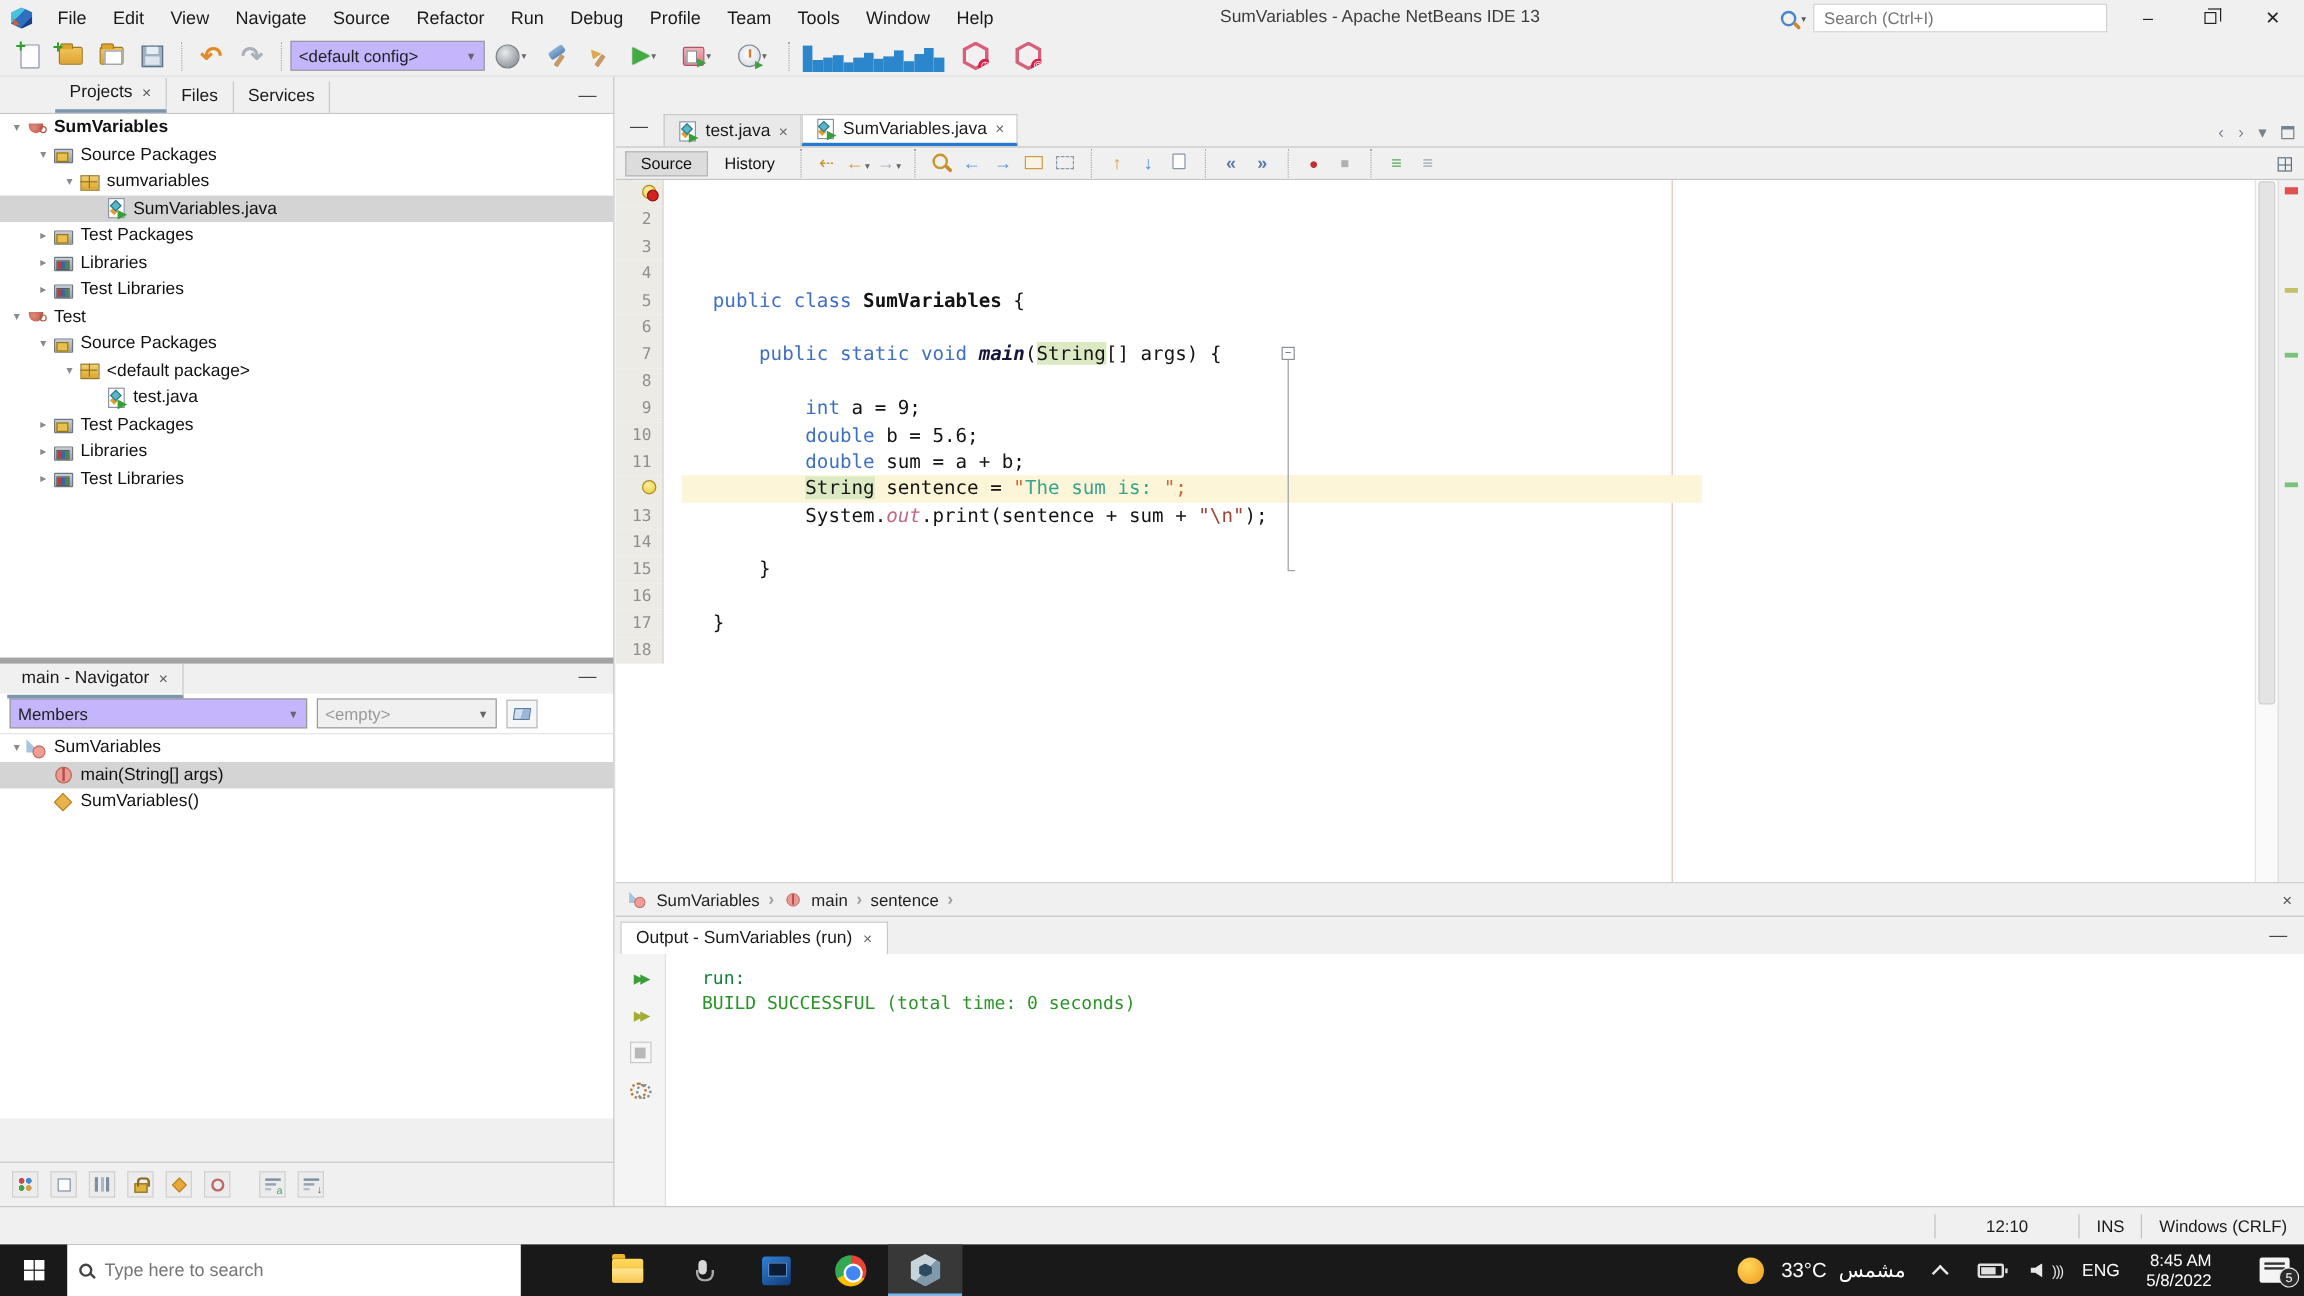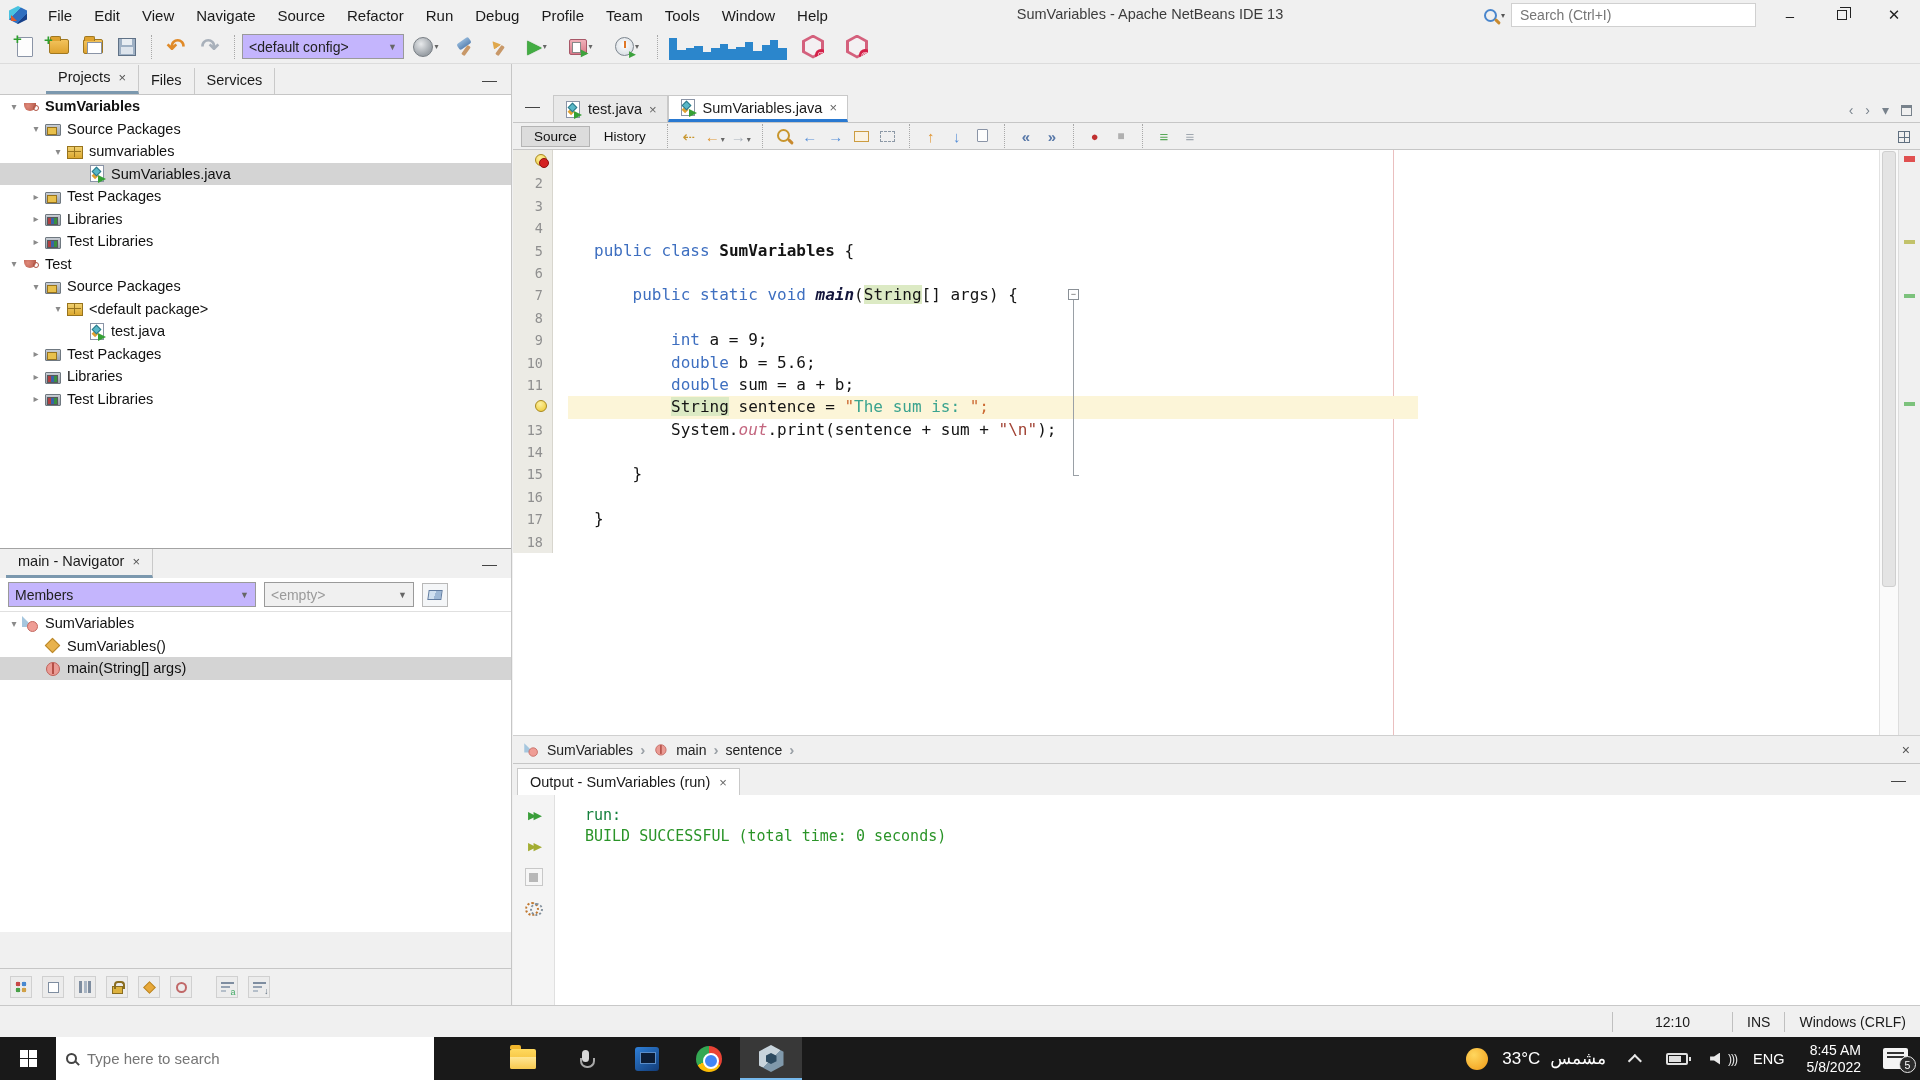--- a/index.html
+++ b/index.html
@@ -90,21 +90,21 @@
 .ic-libfolder::before { content:""; position:absolute; left:1px; top:4px; width:14px; height:10px; background:linear-gradient(#c8cdd4,#9aa2ac); border:1px solid #6f7880; border-radius:1px; }
 .ic-libfolder::after { content:""; position:absolute; left:3px; top:7px; width:9px; height:6px; background:linear-gradient(90deg,#b04040 0 3px,#3a62a8 3px 6px,#3a9040 6px); border:1px solid #55585c; }
 
 .ic-class::before { content:""; position:absolute; left:0; top:1px; width:0; height:0; border-bottom:11px solid #a5c6de; border-right:11px solid transparent; }
 .ic-class::after { content:""; position:absolute; right:1px; bottom:0px; width:9px; height:9px; border-radius:50%; background:#ef9d95; border:1px solid #c46a62; }
 .ic-ctor::before { content:""; position:absolute; left:3px; top:3px; width:9px; height:9px; background:linear-gradient(135deg,#f4d070,#dg9c30); background-color:#e8b24c; border:1px solid #b9872a; transform:rotate(45deg); }
 .ic-method::before { content:""; position:absolute; left:2px; top:2px; width:12px; height:12px; border-radius:50%; background:#ea9b94; border:1px solid #c06058; }
 .ic-method::after { content:""; position:absolute; left:7.5px; top:3px; width:2px; height:11px; background:#b44f46; }
 
 
-.nav-tabs { height:30px; display:flex; align-items:flex-start; padding-left:6px; border-top:1px solid #a3a3a3; position:relative; }
+.nav-tabs { height:30px; display:flex; align-items:flex-start; padding-left:6px; border-top:5px solid #a3a3a3; position:relative; }
 .nav-filter-row { height:34px; background:#fff; display:flex; align-items:center; gap:8px; padding:0 8px; border-bottom:1px solid #e0e0e0; }
 #nav-tree { height:320px; }
 .nav-white { background:#fff; height:322px; }
 .book-btn { width:26px; height:24px; border:1px solid #b8b8b8; background:#f4f6f8; display:flex; align-items:center; justify-content:center; }
 .book { width:14px; height:10px; background:linear-gradient(100deg,#cfe0f0 0 48%,#9db8d6 48%); border:1px solid #5f7ba0; transform:skewX(-8deg); }
 .filter-row { position:absolute; bottom:0; left:0; width:100%; height:37px; border-top:1px solid #c6c6c6; display:flex; align-items:center; gap:10px; padding-left:10px; background:#f0f0f0; }
 .fbtn { width:22px; height:22px; display:flex; align-items:center; justify-content:center; border:1px solid #d0d0d0; background:#ececec; }
 .fi-dots { width:14px; height:14px; background:radial-gradient(circle at 4px 4px,#c84848 2.2px,transparent 2.6px),radial-gradient(circle at 10px 4px,#4888d0 2.2px,transparent 2.6px),radial-gradient(circle at 4px 10px,#48a048 2.2px,transparent 2.6px),radial-gradient(circle at 10px 10px,#d0a048 2.2px,transparent 2.6px); }
 .fi-field { width:11px; height:11px; border:1.5px solid #7e8da0; background:#fff; }
 .fi-static { width:12px; height:12px; background:linear-gradient(90deg,#7e8da0 0 3px,transparent 3px 5px,#aab6c4 5px 8px,transparent 8px 9px,#7e8da0 9px 12px); }
@@ -210,21 +210,21 @@
 .tk-sun { width:22px; height:22px; border-radius:50%; background:radial-gradient(circle at 8px 7px,#ffd75e,#f09a16); margin-right:14px; }
 .tk-temp { font-size:17px; margin-right:10px; }
 .tk-weather { font-size:17px; margin-right:26px; }
 .tk-chev { width:10px; height:10px; border-top:2px solid #e8e8e8; border-left:2px solid #e8e8e8; transform:rotate(45deg) translateY(3px); margin-right:24px; }
 .tk-batt { width:22px; height:12px; border:2px solid #e0e0e0; border-radius:2px; position:relative; margin-right:22px; }
 .tk-batt::before { content:""; position:absolute; left:1px; top:1px; width:12px; height:6px; background:#e0e0e0; }
 .tk-batt::after { content:""; position:absolute; right:-5px; top:2px; width:2px; height:4px; background:#e0e0e0; }
 .tk-spk { width:10px; height:12px; background:#e8e8e8; clip-path:polygon(0 33%,40% 33%,100% 0,100% 100%,40% 67%,0 67%); position:relative; margin-right:8px; }
 .tk-spk-w { font-size:12px; color:#e8e8e8; margin-right:16px; letter-spacing:-1px; }
 .tk-lang { font-size:14.5px; margin-right:22px; }
-.tk-clock { text-align:right; font-size:14px; line-height:17px; margin-right:22px; }
+.tk-clock { text-align:right; font-size:14px; line-height:17px; margin-right:40px; }
 .tk-notif { width:25px; height:21px; background:#f4f4f4; border-radius:2px; position:relative; margin-right:12px; }
 .tk-notif::before { content:""; position:absolute; left:4px; top:4px; width:17px; height:2px; background:#333; box-shadow:0 4px 0 #333,0 8px 0 -6px #333; }
 .tk-notif .nbadge { position:absolute; right:-8px; bottom:-4px; width:17px; height:17px; border-radius:50%; background:#2b2b2b; border:1.5px solid #e8e8e8; color:#fff; font-size:10.5px; display:flex; align-items:center; justify-content:center; }
 </style>
 </head>
 <body>
 
 <div class="app">
 
   <div class="titlebar">
@@ -445,29 +445,29 @@
       <div class="book-btn">
           <span class="book"></span>
         </div>
     </div>
     <div class="nav-white" id="nav-tree">
         <div class="trow" style="padding-left: 6px;">
           <span class="tchev">▾</span>
           <span class="ic ic-class"></span>
           <span class="tlabel">SumVariables</span>
         </div>
-        <div class="trow" style="padding-left: 28px;">
-          <span class="tchev"></span>
-          <span class="ic ic-ctor"></span>
-          <span class="tlabel">SumVariables()</span>
-        </div>
         <div class="trow sel" style="padding-left: 28px;">
           <span class="tchev"></span>
           <span class="ic ic-method"></span>
           <span class="tlabel">main(String[] args)</span>
+        </div>
+        <div class="trow" style="padding-left: 28px;">
+          <span class="tchev"></span>
+          <span class="ic ic-ctor"></span>
+          <span class="tlabel">SumVariables()</span>
         </div>
       </div>
 
     <div class="filter-row">
       <div class="fbtn">
           <span class="fi-dots"></span>
         </div>
       <div class="fbtn">
           <span class="fi-field"></span>
         </div>

